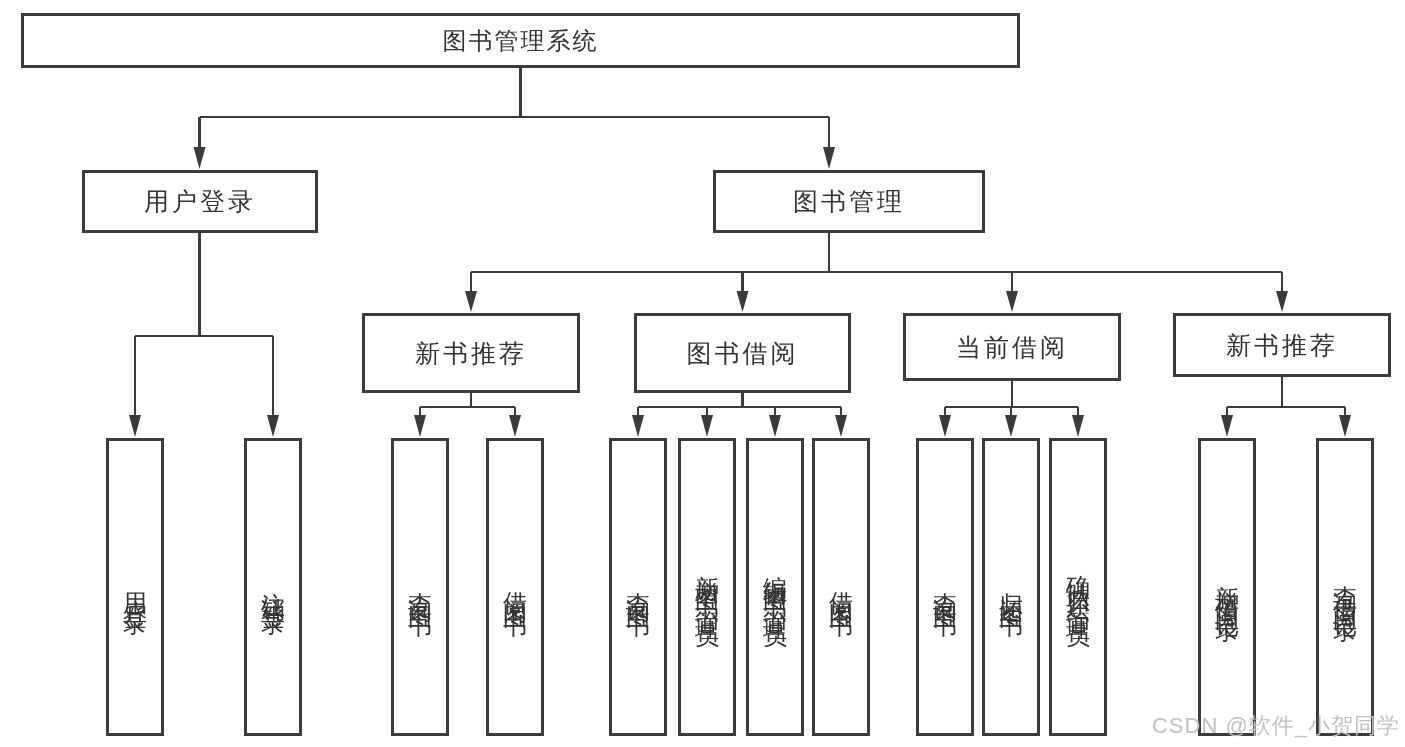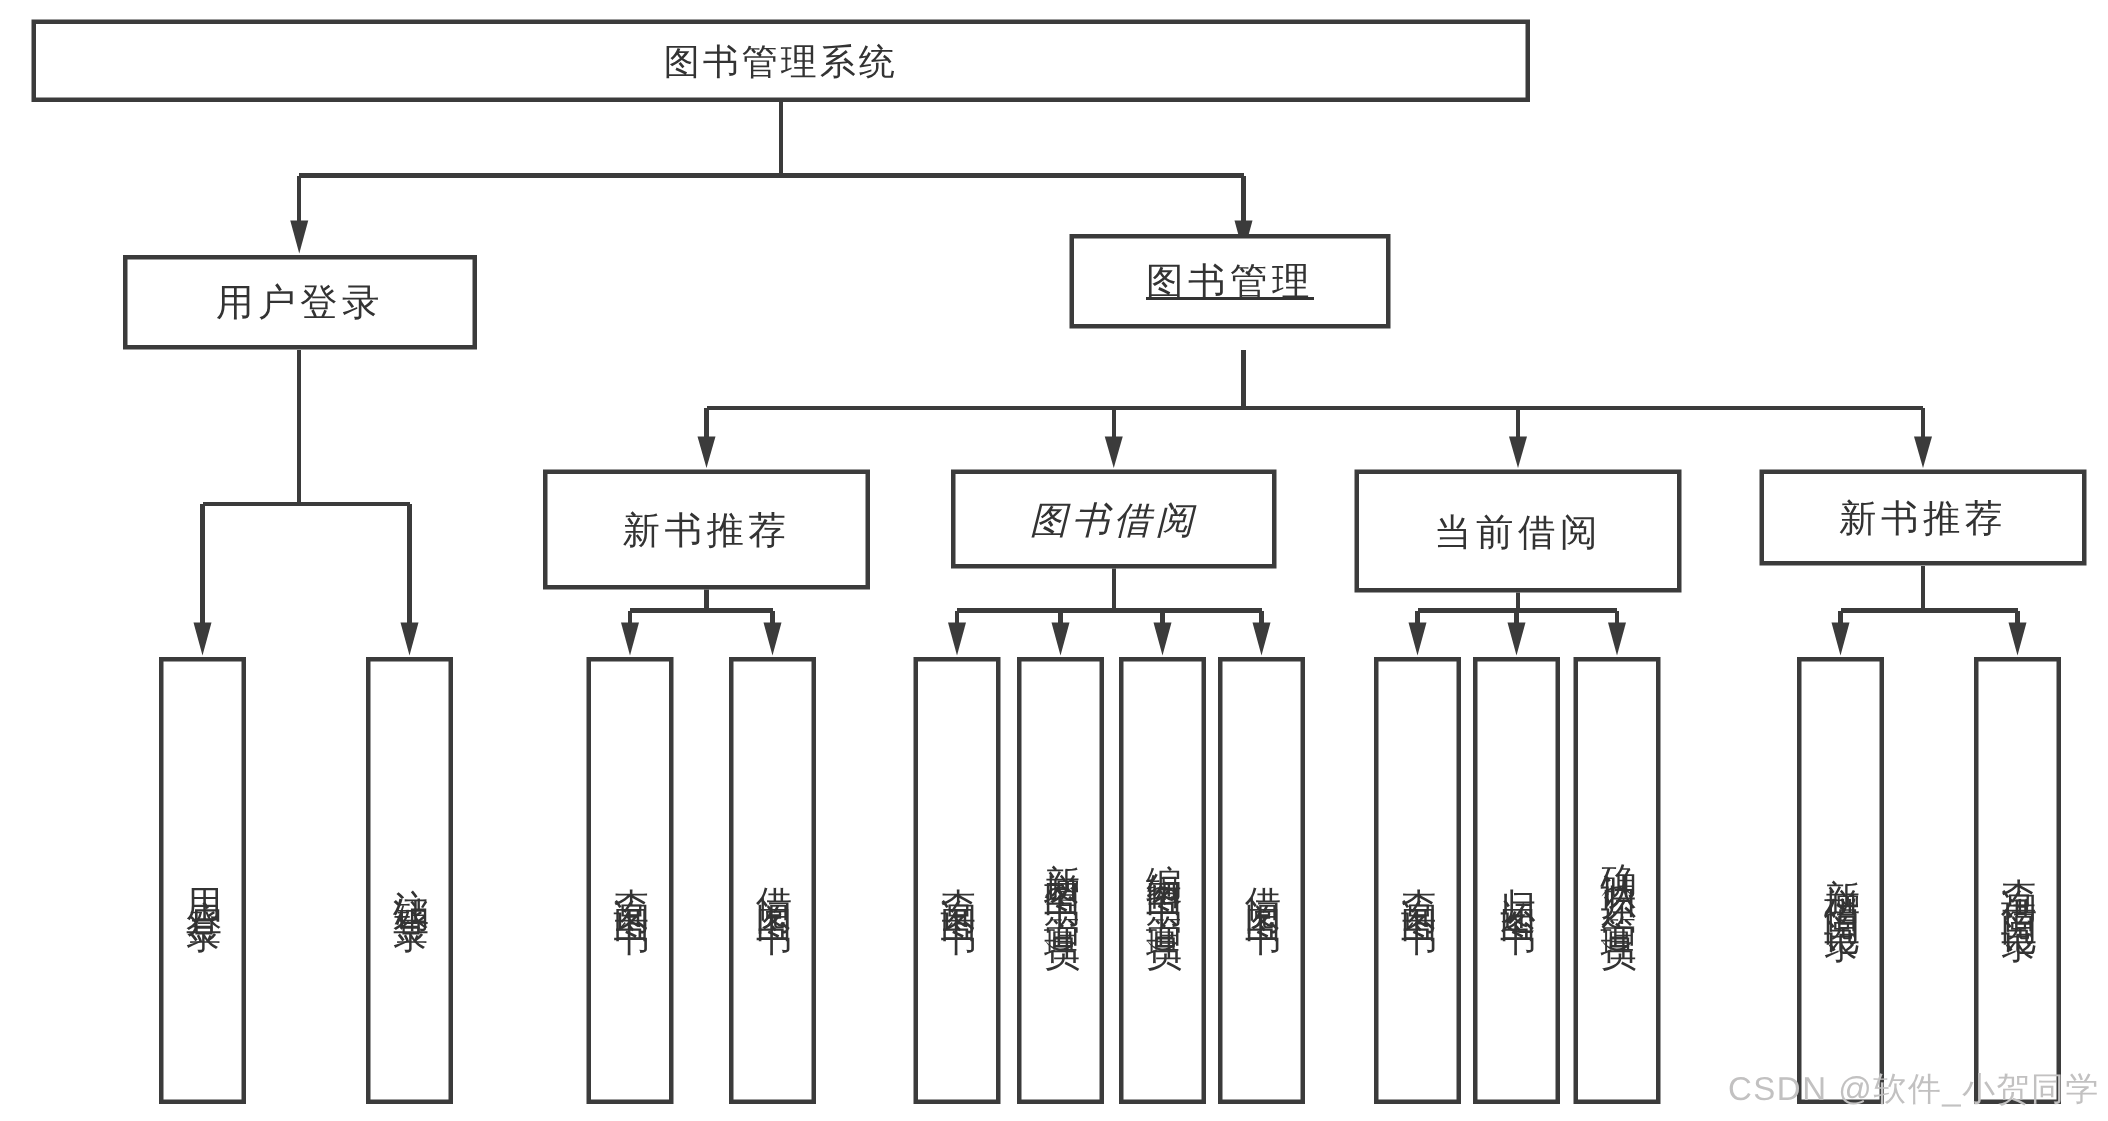--- a/index.html
+++ b/index.html
@@ -35,25 +35,25 @@
     text-orientation: mixed;
     font-size: 24px;
     letter-spacing: 7px;
     line-height: 1;
     white-space: nowrap;
   }
   
   .b-root  { left: 21px;   top: 13px;  width: 999px; height: 55px; }
   
   .b-login { left: 82px;   top: 170px; width: 236px; height: 63px; }
-  .b-mgmt  { left: 713px;  top: 156px; width: 214px; height: 63px; text-decoration: underline; }
+  .b-mgmt  { left: 713px;  top: 170px; width: 272px; height: 63px; }
   
   .b-g0 { left: 362px;  top: 313px; width: 218px; height: 80px; }
-  .b-g1 { left: 634px;  top: 313px; width: 217px; height: 66px; font-style: italic; }
-  .b-g2 { left: 903px;  top: 313px; width: 218px; height: 82px; }
+  .b-g1 { left: 634px;  top: 313px; width: 217px; height: 80px; }
+  .b-g2 { left: 903px;  top: 313px; width: 218px; height: 68px; }
   .b-g3 { left: 1173px; top: 313px; width: 218px; height: 64px; }
   
   .lf { top: 438px; height: 298px; width: 58px; }
   .b-l0  { left: 106px; }
   .b-l1  { left: 244px; }
   .b-l2  { left: 391px; }
   .b-l3  { left: 486px; }
   .b-l4  { left: 609px; }
   .b-l5  { left: 678px; }
   .b-l6  { left: 746px; }

